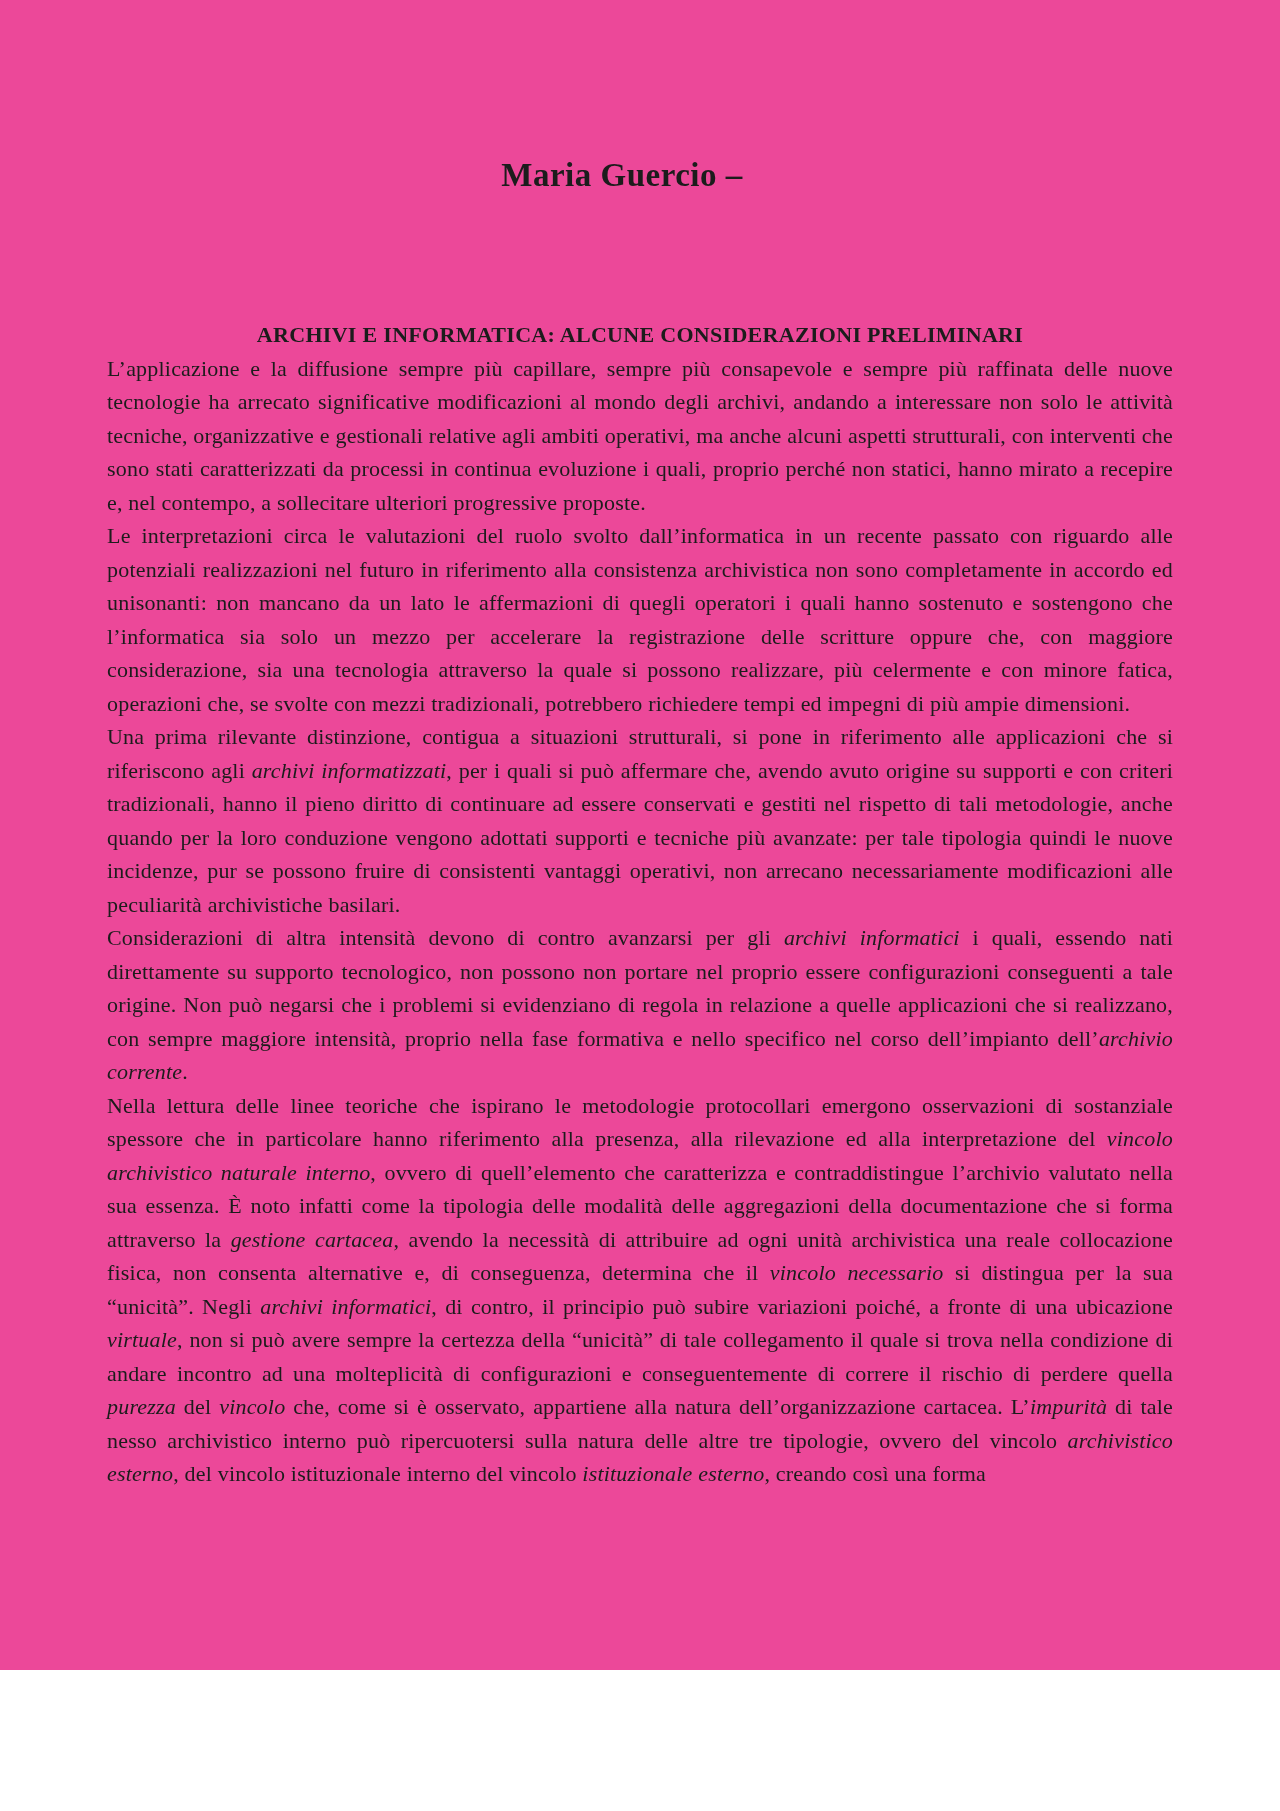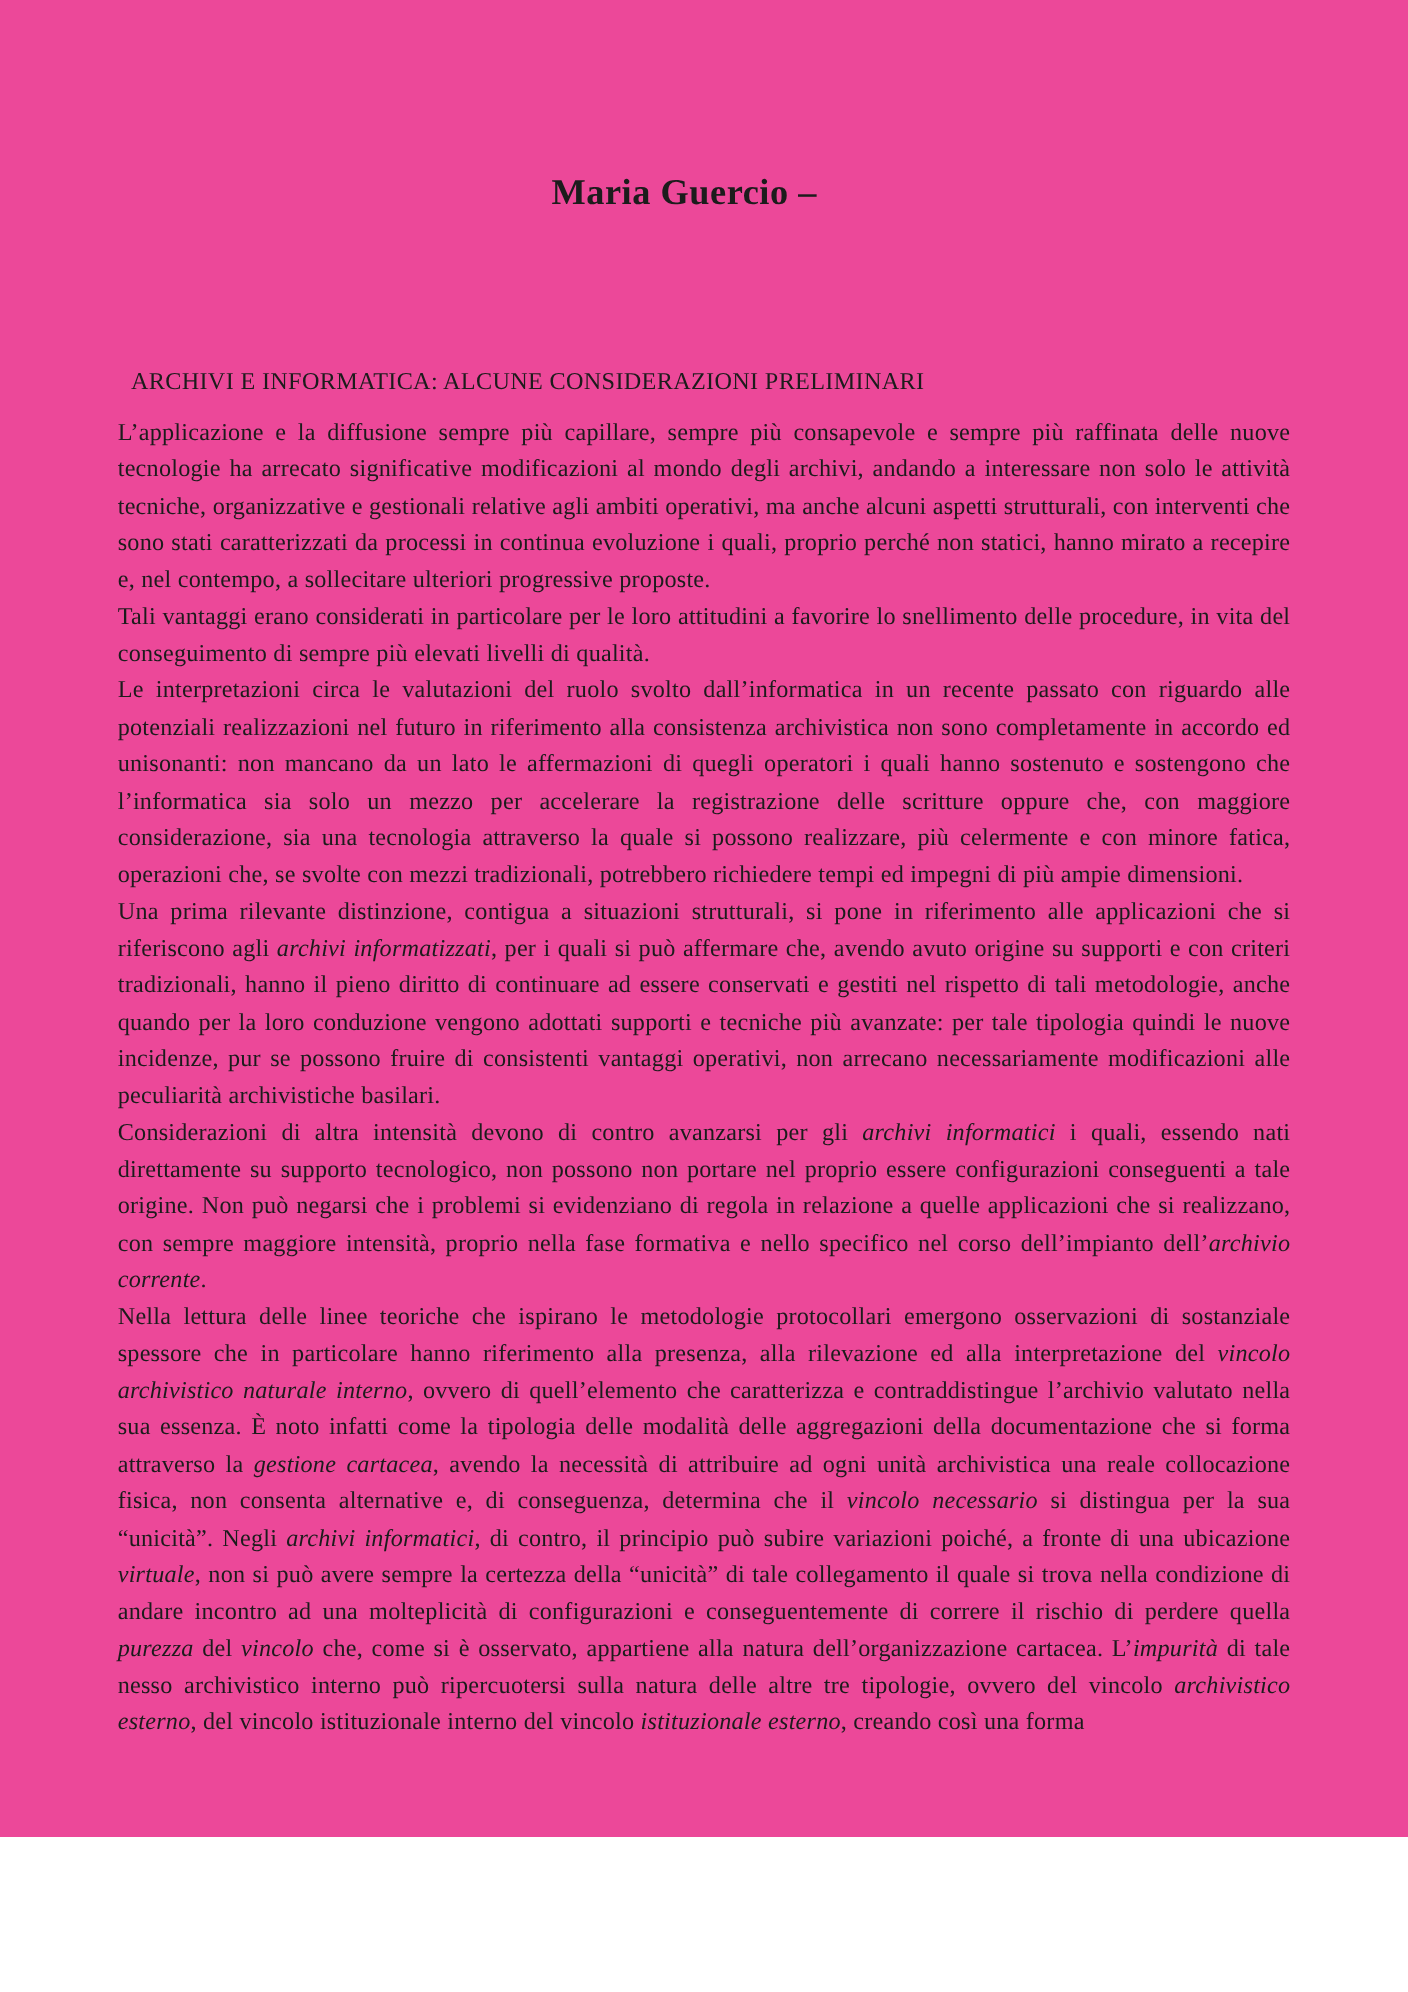--- a/index.html
+++ b/index.html
@@ -31,25 +31,25 @@
     position: absolute;
     top: 318px;
     left: 107px;
     width: 1066px;
     font-size: 22px;
     line-height: 33.5px;
     text-align: justify;
     letter-spacing: 0.2px;
   }
   .section-heading {
-    margin: 12px;
+    margin: 0;
     font-size: 22px;
-    font-weight: 400;
+    font-weight: 700;
     line-height: 33.5px;
-    text-align: left;
+    text-align: center;
     letter-spacing: 0.3px;
   }
   .para {
     margin: 0;
     text-align: justify;
   }
   .para i {
     font-style: italic;
     margin-top: 22px;
   }
@@ -66,21 +66,20 @@
 
 <div class="page">
 
   <header class="title-block">
     <div class="title-line">Maria Guercio –</div>
   </header>
 
   <main class="body-text">
     <h2 class="section-heading">ARCHIVI E INFORMATICA: ALCUNE CONSIDERAZIONI PRELIMINARI</h2>
     <p class="para"><span>L’applicazione e la diffusione sempre più capillare, sempre più consapevole e sempre più raffinata delle nuove tecnologie ha arrecato significative modificazioni al mondo degli archivi, andando a interessare non solo le attività tecniche, organizzative e gestionali relative agli ambiti operativi, ma anche alcuni aspetti strutturali, con interventi che sono stati caratterizzati da processi in continua evoluzione i quali, proprio perché non statici, hanno mirato a recepire e, nel contempo, a sollecitare ulteriori progressive proposte.</span></p>
-    <p class="para"><span>Tali vantaggi erano considerati in particolare per le loro attitudini a favorire lo snellimento delle procedure, in vita del conseguimento di sempre più elevati livelli di qualità.</span></p>
     <p class="para"><span>Le interpretazioni circa le valutazioni del ruolo svolto dall’informatica in un recente passato con riguardo alle potenziali realizzazioni nel futuro in riferimento alla consistenza archivistica non sono completamente in accordo ed unisonanti: non mancano da un lato le affermazioni di quegli operatori i quali hanno sostenuto e sostengono che l’informatica sia solo un mezzo per accelerare la registrazione delle scritture oppure che, con maggiore considerazione, sia una tecnologia attraverso la quale si possono realizzare, più celermente e con minore fatica, operazioni che, se svolte con mezzi tradizionali, potrebbero richiedere tempi ed impegni di più ampie dimensioni.</span></p>
     <p class="para"><span>Una prima rilevante distinzione, contigua a situazioni strutturali, si pone in riferimento alle applicazioni che si riferiscono agli </span><i>archivi informatizzati</i><span>, per i quali si può affermare che, avendo avuto origine su supporti e con criteri tradizionali, hanno il pieno diritto di continuare ad essere conservati e gestiti nel rispetto di tali metodologie, anche quando per la loro conduzione vengono adottati supporti e tecniche più avanzate: per tale tipologia quindi le nuove incidenze, pur se possono fruire di consistenti vantaggi operativi, non arrecano necessariamente modificazioni alle peculiarità archivistiche basilari.</span></p>
     <p class="para"><span>Considerazioni di altra intensità devono di contro avanzarsi per gli </span><i>archivi informatici</i><span> i quali, essendo nati direttamente su supporto tecnologico, non possono non portare nel proprio essere configurazioni conseguenti a tale origine. Non può negarsi che i problemi si evidenziano di regola in relazione a quelle applicazioni che si realizzano, con sempre maggiore intensità, proprio nella fase formativa e nello specifico nel corso dell’impianto dell’</span><i>archivio corrente</i><span>.</span></p>
     <p class="para"><span>Nella lettura delle linee teoriche che ispirano le metodologie protocollari emergono osservazioni di sostanziale spessore che in particolare hanno riferimento alla presenza, alla rilevazione ed alla interpretazione del </span><i>vincolo archivistico naturale interno</i><span>, ovvero di quell’elemento che caratterizza e contraddistingue l’archivio valutato nella sua essenza. È noto infatti come la tipologia delle modalità delle aggregazioni della documentazione che si forma attraverso la </span><i>gestione cartacea</i><span>, avendo la necessità di attribuire ad ogni unità archivistica una reale collocazione fisica, non consenta alternative e, di conseguenza, determina che il </span><i>vincolo necessario</i><span> si distingua per la sua “unicità”. Negli </span><i>archivi informatici</i><span>, di contro, il principio può subire variazioni poiché, a fronte di una ubicazione </span><i>virtuale</i><span>, non si può avere sempre la certezza della “unicità” di tale collegamento il quale si trova nella condizione di andare incontro ad una molteplicità di configurazioni e conseguentemente di correre il rischio di perdere quella </span><i>purezza</i><span> del </span><i>vincolo</i><span> che, come si è osservato, appartiene alla natura dell’organizzazione cartacea. L’</span><i>impurità</i><span> di tale nesso archivistico interno può ripercuotersi sulla natura delle altre tre tipologie, ovvero del vincolo </span><i>archivistico esterno</i><span>, del vincolo istituzionale interno del vincolo </span><i>istituzionale esterno</i><span>, creando così una forma</span></p>
   </main>
 
   <div class="page-number">1</div>
 
 </div>
 

